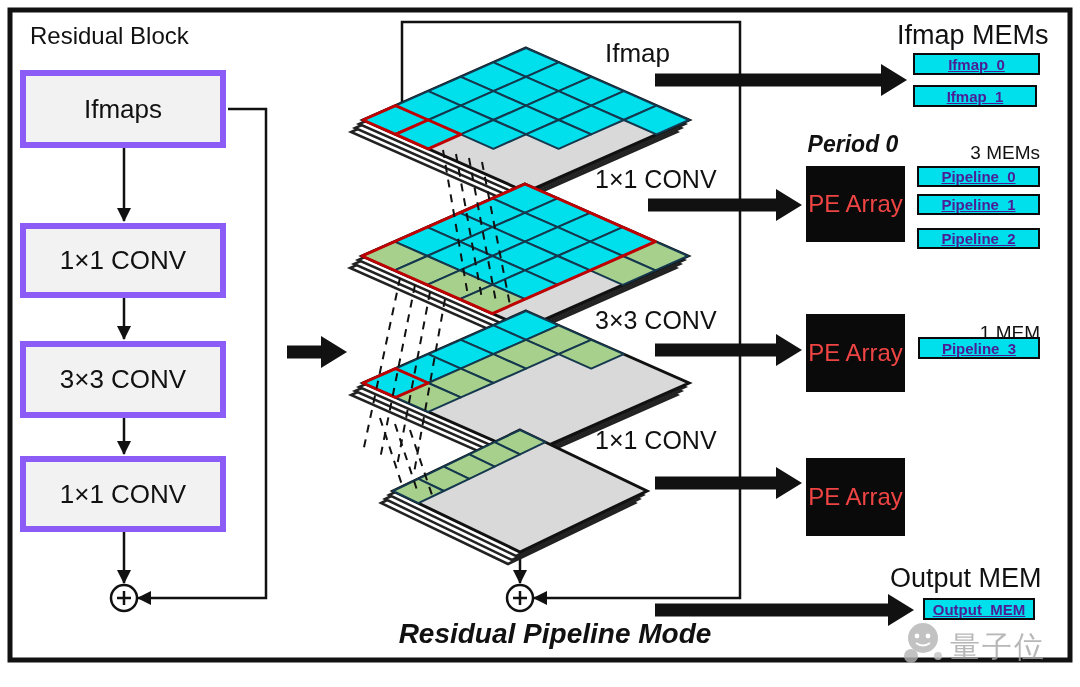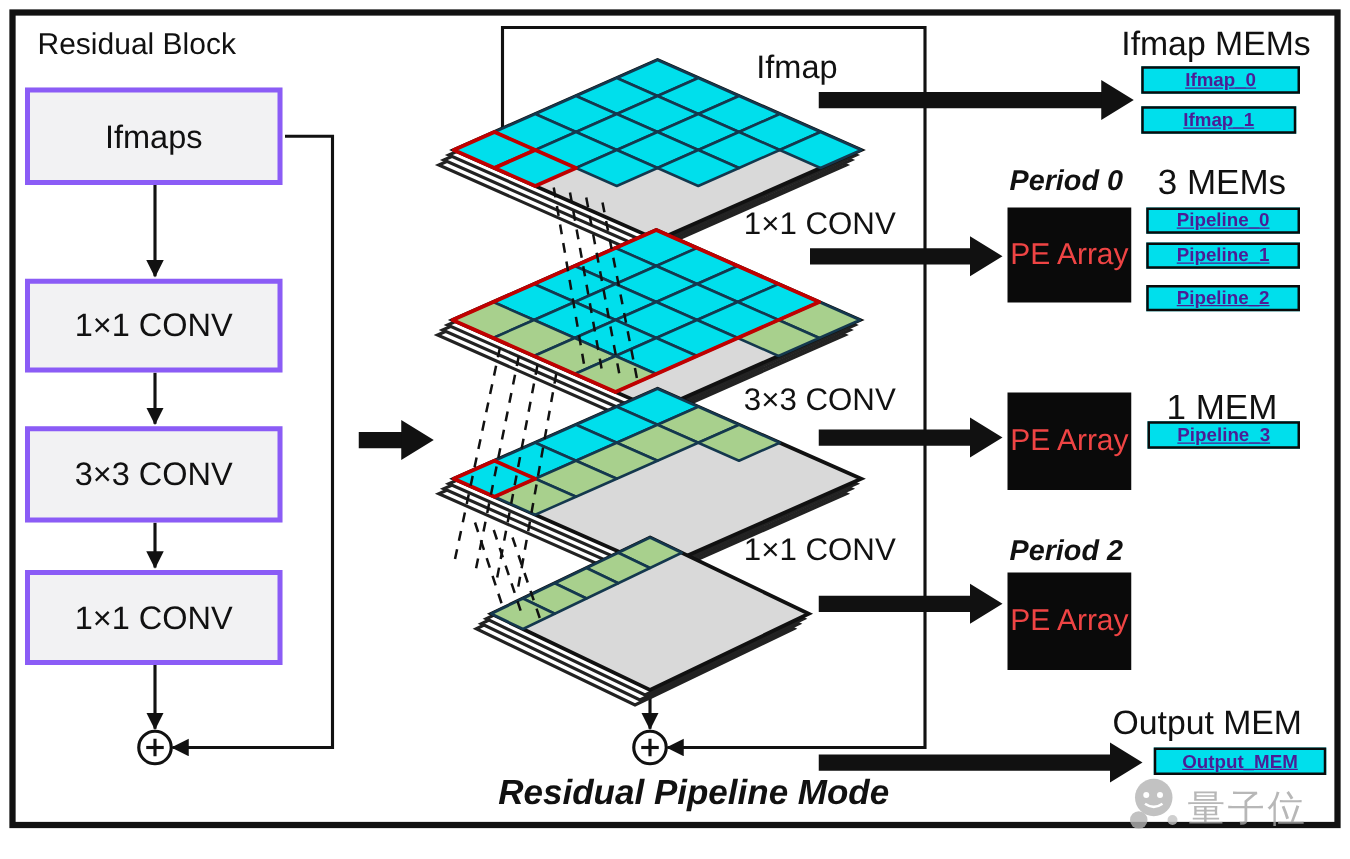--- a/index.html
+++ b/index.html
@@ -1,28 +1,28 @@
 <!DOCTYPE html>
 <html><head>
 <meta charset="utf-8">
 <style>
   html,body{margin:0;padding:0;background:#fff;}
   .fig{position:relative;width:1080px;height:687px;background:#fff;overflow:hidden;
        font-family:"Liberation Sans","DejaVu Sans",sans-serif;color:#111;}
   #dsvg{position:absolute;left:0;top:0;width:1080px;height:687px;}
   .t{position:absolute;white-space:nowrap;color:#111;}
-  .fc-box{position:absolute;left:20px;width:206px;background:#F2F2F3;border:4px solid #8b5cf6;
+  .fc-box{position:absolute;left:20px;width:206px;background:#F2F2F3;border:6px solid #8b5cf6;
           display:flex;align-items:center;justify-content:center;font-size:26px;box-sizing:border-box;}
   .pe-box{position:absolute;left:806px;width:99px;background:#0a0a0a;color:#ef4444;font-size:24px;
           display:flex;align-items:center;justify-content:center;text-align:center;line-height:1.2;box-sizing:border-box;}
   .mem-box{position:absolute;background:#00DFEC;border:2px solid #0a0a0a;box-sizing:border-box;
            display:flex;align-items:center;justify-content:center;font-size:15px;font-weight:bold;color:#4c1d95;text-decoration:underline;}
   .period{font-size:23px;font-weight:bold;font-style:italic;text-align:center;}
   .heading{font-size:27px;}
-  .memtitle{font-size:28px;text-align:center;}
+  .memtitle{font-size:19px;text-align:right;margin-top:12px;}
   .layerlabel{font-size:25px;}
   .caption{font-size:28px;font-weight:bold;font-style:italic;text-align:center;}
   .watermark{position:absolute;left:898px;top:608px;width:165px;height:60px;opacity:0.8;
              display:flex;align-items:flex-end;color:#a6a6a6;z-index:5;}
   .watermark span{font-size:30px;letter-spacing:2px;}
 </style>
 </head>
 <body>
 
 <div class="fig">
@@ -165,25 +165,24 @@
   <div class="t memtitle" style="left:915px;top:130px;width:125px;">3 MEMs</div>
   <div class="pe-box" style="top:166px;height:76px;">PE Array</div>
   <div class="mem-box" style="left:917px;top:166px;width:123px;height:21px;">Pipeline_0</div>
   <div class="mem-box" style="left:917px;top:194px;width:123px;height:21px;">Pipeline_1</div>
   <div class="mem-box" style="left:917px;top:228px;width:123px;height:21px;">Pipeline_2</div>
 
   <div class="pe-box" style="top:314px;height:78px;">PE Array</div>
   <div class="t memtitle" style="left:915px;top:310px;width:125px;">1 MEM</div>
   <div class="mem-box" style="left:918px;top:337px;width:122px;height:22px;">Pipeline_3</div>
 
-  <div class="t period" style="left:798px;top:427px;width:110px;">Period 2</div>
   <div class="pe-box" style="top:458px;height:78px;">PE Array</div>
 
   <div class="t heading" style="left:890px;top:563px;">Output MEM</div>
-  <div class="mem-box" style="left:923px;top:598px;width:138px;height:22px;">Output_MEM</div>
+  <div class="mem-box" style="left:923px;top:598px;width:112px;height:22px;">Output_MEM</div>
 
   <div class="watermark">
     <svg width="52" height="50" viewBox="0 0 52 50">
       <circle cx="25" cy="20" r="15" fill="#b3b3b3"></circle>
       <circle cx="19" cy="18" r="2.4" fill="#fff"></circle>
       <circle cx="30" cy="18" r="2.4" fill="#fff"></circle>
       <path d="M18 25 Q25 30 32 25" stroke="#fff" stroke-width="2" fill="none"></path>
       <circle cx="13" cy="38" r="7" fill="#b3b3b3"></circle>
       <circle cx="40" cy="38" r="4" fill="#c4c4c4"></circle>
     </svg>

